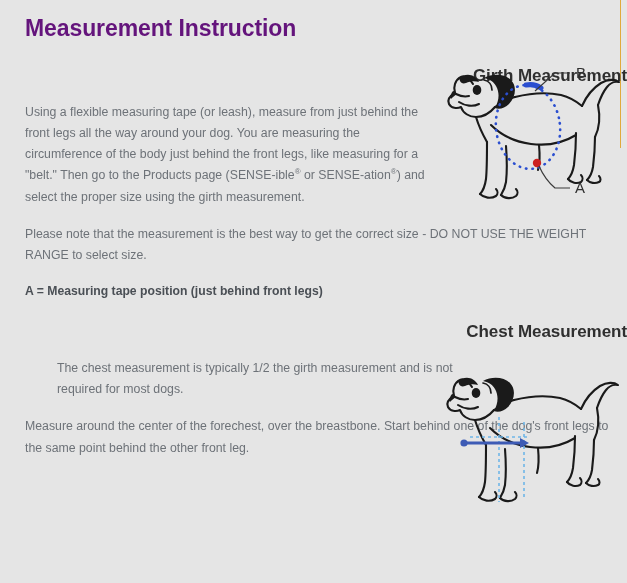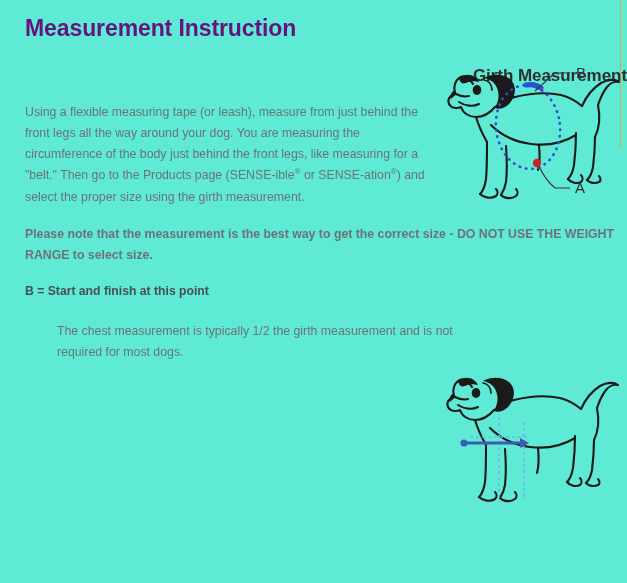--- a/index.html
+++ b/index.html
@@ -12,21 +12,21 @@
     height: 583px;
     font-family: "Liberation Sans", sans-serif;
     overflow: hidden;
     position: relative;
   }
 
   .page {
     position: relative;
     width: 627px;
     height: 583px;
-    background: #5eead4;
+    background: #e5e5e5;
     box-sizing: border-box;
   }
 
   
   .right-rule {
     position: absolute;
     top: 0;
     left: 620px;
     width: 1px;
     height: 148px;
@@ -68,21 +68,20 @@
   p.body-text {
     color: #6d7278;
     font-size: 12.3px;
     line-height: 1.72;
     margin: 0 0 16px 0;
     max-width: 415px;
   }
 
   p.body-text.wide {
     max-width: 595px;
-    font-weight: bold;
   }
 
   p.body-text.wide-mid {
     max-width: 460px;
   }
 
   p.body-text.wide-chest {
     max-width: 420px;
     margin-left: 32px;
   }
@@ -143,27 +142,29 @@
         Using a flexible measuring tape (or leash), measure from just behind the front legs all
         the way around your dog. You are measuring the circumference of the body just
         behind the front legs, like measuring for a "belt." Then go to the Products page
         (SENSE-ible<sup class="reg">®</sup> or SENSE-ation<sup class="reg">®</sup>) and select the proper size using the girth
         measurement.
       </p>
 
       <p class="body-text wide">Please note that the measurement is the best way to get the correct size - DO NOT USE THE WEIGHT RANGE to select size.</p>
 
       <div class="ab-block">
-        <div class="ab-line">B = Start and finish at this point</div>
+        <div class="ab-line">A = Measuring tape position (just behind front legs)</div>
       </div>
     </div>
 
     <div>
+      <h2 class="section-title chest">Chest Measurement</h2>
 
       <p class="body-text wide-chest">The chest measurement is typically 1/2 the girth measurement and is not required for most dogs.</p>
+      <p class="body-text wide">Measure around the center of the forechest, over the breastbone. Start behind one of the dog's front legs to the same point behind the other front leg.</p>
     </div>
 
   </div>
 
   <div class="dog-girth">
     <svg viewBox="0 0 184 165" xmlns="http://www.w3.org/2000/svg">
       <g fill="none" stroke="#1a1a1a" stroke-width="2.1" stroke-linecap="round" stroke-linejoin="round">
 
         <path d="M30 37 C26 31 22 28 18 30 C12 33 10 40 12 46
                  C7 49 4 53 6 57 C8 61 14 62 18 60

